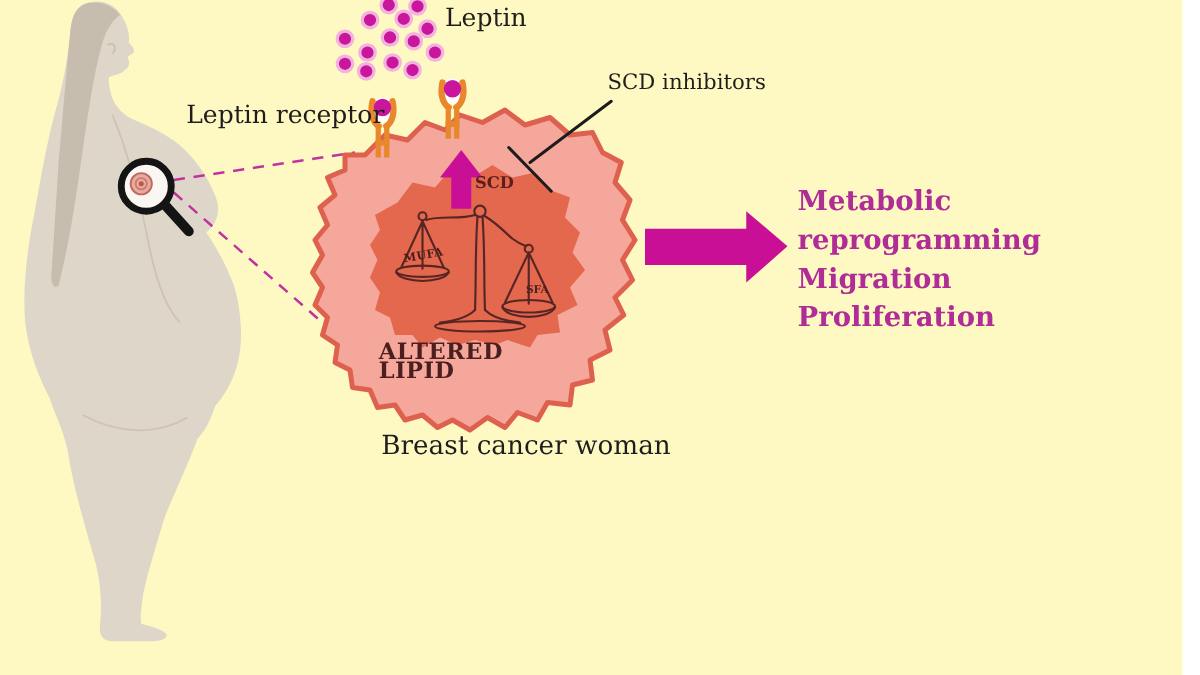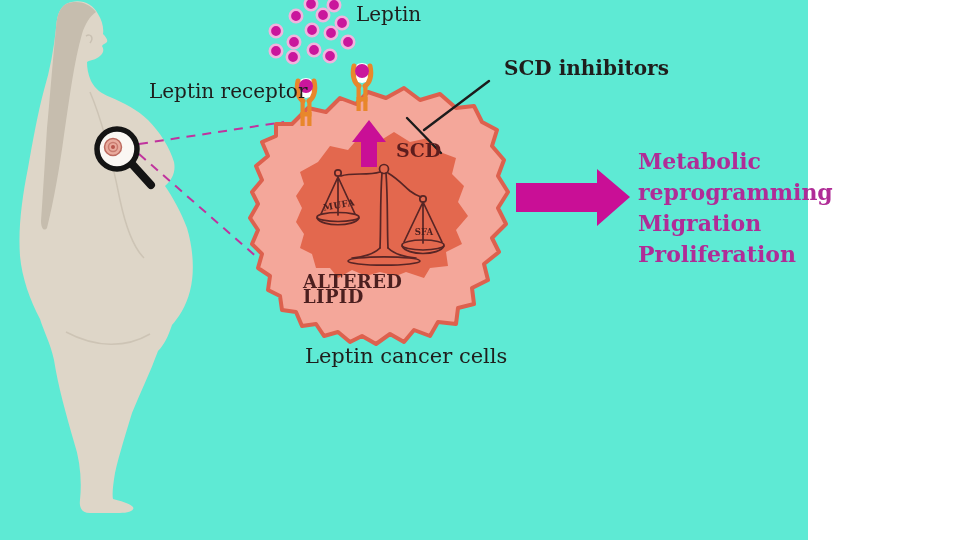--- a/index.html
+++ b/index.html
@@ -1,29 +1,29 @@
 <!DOCTYPE html>
 <html><head>
 <meta charset="utf-8">
 <style>
   html,body{margin:0;padding:0;}
   body{width:960px;height:540px;background:#ffffff;overflow:hidden;
        font-family:"DejaVu Serif","Liberation Serif",serif;}
-  #stage{position:relative;width:808px;height:540px;background:#5eead4;}
+  #stage{position:relative;width:946px;height:540px;background:#fef9c3;}
   #art{position:absolute;left:0;top:0;width:960px;height:540px;}
   .lbl{position:absolute;color:#1f1e1c;white-space:nowrap;}
   .lbl-main{font-size:20px;}
   .maroon{color:#4b1f1f;font-weight:bold;}
   #leptin-label{left:356px;top:2px;}
   #leptin-receptor-label{left:149px;top:79px;}
-  #scd-inhibitors-label{left:504px;top:56px;font-size:20px;font-weight:bold;}
-  #scd-label{left:380px;top:139px;font-size:19px;font-weight:bold;color:#5c1d1d;margin-left:16px;}
+  #scd-inhibitors-label{left:486px;top:56px;font-size:17px;}
+  #scd-label{left:380px;top:139px;font-size:13px;font-weight:bold;color:#5c1d1d;}
   #mufa-label{left:318px;top:200px;width:42px;text-align:center;font-size:9px;
               transform:rotate(-10deg);letter-spacing:.3px;}
-  #sfa-label{left:409px;top:227px;width:30px;text-align:center;font-size:8.5px;}
+  #sfa-label{left:409px;top:227px;width:30px;text-align:right;font-size:8.5px;}
   #altered-lipid-label{left:303px;top:274px;width:152px;text-align:left;
               font-size:18px;line-height:15px;letter-spacing:.4px;white-space:normal;}
   #breast-cancer-label{left:305px;top:344px;font-size:21px;}
   #obese-woman-label{left:30px;top:515px;font-size:21px;}
   #outcomes-block{left:638px;top:146px;width:322px;text-align:left;
               font-size:22px;line-height:31px;font-weight:bold;color:#b02c97;white-space:normal;}
 </style>
 </head>
 <body>
 
@@ -183,21 +183,21 @@
   <div class="lbl" id="scd-label">SCD</div>
 
   <div class="lbl maroon" id="mufa-label">MUFA</div>
 
   <div class="lbl maroon" id="sfa-label">SFA</div>
 
   <div class="lbl maroon" id="altered-lipid-label">
     <div>ALTERED LIPID</div>
   </div>
 
-  <div class="lbl" id="breast-cancer-label">Leptin cancer cells</div>
+  <div class="lbl" id="breast-cancer-label">Breast cancer woman</div>
 
 
   <div class="lbl" id="outcomes-block">
     <div>Metabolic reprogramming</div>
     <div>Migration</div>
     <div>Proliferation</div>
   </div>
 
 </div>
 

